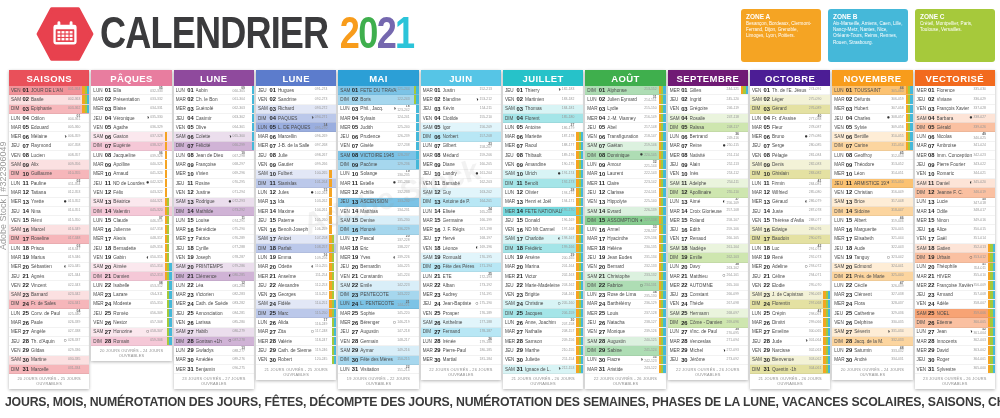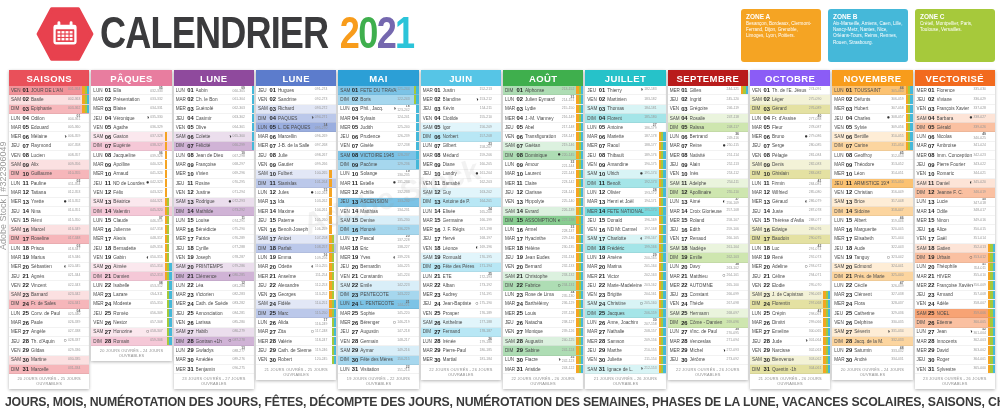--- a/index.html
+++ b/index.html
@@ -1717,20 +1717,359 @@
         <span class="dw">MER</span>
         <span class="dn">30</span>
         <span class="nm">Martial</span>
         <span class="rt">
           <span class="cnt">181-184</span>
         </span>
       </div>
       <div class="mf">22 JOURS OUVRÉS - 26 JOURS OUVRABLES</div>
     </div>
     <div class="month">
+      <div class="mh" style="background: rgb(38, 194, 201);">JUILLET</div>
+      <div class="day">
+        <span class="dw">JEU</span>
+        <span class="dn">01</span>
+        <span class="nm">Thierry</span>
+        <span class="moon">◑</span>
+        <span class="rt">
+          <span class="cnt">182-183</span>
+        </span>
+      </div>
+      <div class="day">
+        <span class="dw">VEN</span>
+        <span class="dn">02</span>
+        <span class="nm">Martinien</span>
+        <span class="rt">
+          <span class="cnt">183-182</span>
+        </span>
+      </div>
+      <div class="day" style="background: rgb(216, 244, 245);">
+        <span class="dw">SAM</span>
+        <span class="dn">03</span>
+        <span class="nm">Thomas</span>
+        <span class="rt">
+          <span class="cnt">184-181</span>
+        </span>
+      </div>
+      <div class="day" style="background: rgb(164, 229, 232);">
+        <span class="dw">DIM</span>
+        <span class="dn">04</span>
+        <span class="nm">Florent</span>
+        <span class="rt">
+          <span class="cnt">185-180</span>
+        </span>
+      </div>
+      <div class="day">
+        <span class="dw">LUN</span>
+        <span class="dn">05</span>
+        <span class="nm">Antoine</span>
+        <span class="rt">
+          <span class="wk">27</span>
+          <span class="cnt">186-179</span>
+        </span>
+      </div>
+      <div class="day">
+        <span class="dw">MAR</span>
+        <span class="dn">06</span>
+        <span class="nm">Mariette</span>
+        <span class="rt">
+          <span class="cnt">187-178</span>
+        </span>
+        <span class="stripe sA" style="background: rgb(245, 164, 35);"></span>
+        <span class="stripe sC" style="background: rgb(166, 201, 59);"></span>
+        <span class="stripe sB" style="background: rgb(69, 184, 217);"></span>
+      </div>
+      <div class="day">
+        <span class="dw">MER</span>
+        <span class="dn">07</span>
+        <span class="nm">Raoul</span>
+        <span class="rt">
+          <span class="cnt">188-177</span>
+        </span>
+        <span class="stripe sA" style="background: rgb(245, 164, 35);"></span>
+        <span class="stripe sC" style="background: rgb(166, 201, 59);"></span>
+        <span class="stripe sB" style="background: rgb(69, 184, 217);"></span>
+      </div>
+      <div class="day">
+        <span class="dw">JEU</span>
+        <span class="dn">08</span>
+        <span class="nm">Thibault</span>
+        <span class="rt">
+          <span class="cnt">189-176</span>
+        </span>
+        <span class="stripe sA" style="background: rgb(245, 164, 35);"></span>
+        <span class="stripe sC" style="background: rgb(166, 201, 59);"></span>
+        <span class="stripe sB" style="background: rgb(69, 184, 217);"></span>
+      </div>
+      <div class="day">
+        <span class="dw">VEN</span>
+        <span class="dn">09</span>
+        <span class="nm">Amandine</span>
+        <span class="rt">
+          <span class="cnt">190-175</span>
+        </span>
+        <span class="stripe sA" style="background: rgb(245, 164, 35);"></span>
+        <span class="stripe sC" style="background: rgb(166, 201, 59);"></span>
+        <span class="stripe sB" style="background: rgb(69, 184, 217);"></span>
+      </div>
+      <div class="day" style="background: rgb(216, 244, 245);">
+        <span class="dw">SAM</span>
+        <span class="dn">10</span>
+        <span class="nm">Ulrich</span>
+        <span class="moon">●</span>
+        <span class="rt">
+          <span class="cnt">191-174</span>
+        </span>
+        <span class="stripe sA" style="background: rgb(245, 164, 35);"></span>
+        <span class="stripe sC" style="background: rgb(166, 201, 59);"></span>
+        <span class="stripe sB" style="background: rgb(69, 184, 217);"></span>
+      </div>
+      <div class="day" style="background: rgb(164, 229, 232);">
+        <span class="dw">DIM</span>
+        <span class="dn">11</span>
+        <span class="nm">Benoît</span>
+        <span class="rt">
+          <span class="cnt">192-173</span>
+        </span>
+        <span class="stripe sA" style="background: rgb(245, 164, 35);"></span>
+        <span class="stripe sC" style="background: rgb(166, 201, 59);"></span>
+        <span class="stripe sB" style="background: rgb(69, 184, 217);"></span>
+      </div>
+      <div class="day">
+        <span class="dw">LUN</span>
+        <span class="dn">12</span>
+        <span class="nm">Olivier</span>
+        <span class="rt">
+          <span class="wk">28</span>
+          <span class="cnt">193-172</span>
+        </span>
+        <span class="stripe sA" style="background: rgb(245, 164, 35);"></span>
+        <span class="stripe sC" style="background: rgb(166, 201, 59);"></span>
+        <span class="stripe sB" style="background: rgb(69, 184, 217);"></span>
+      </div>
+      <div class="day">
+        <span class="dw">MAR</span>
+        <span class="dn">13</span>
+        <span class="nm">Henri et Joël</span>
+        <span class="rt">
+          <span class="cnt">194-171</span>
+        </span>
+        <span class="stripe sA" style="background: rgb(245, 164, 35);"></span>
+        <span class="stripe sC" style="background: rgb(166, 201, 59);"></span>
+        <span class="stripe sB" style="background: rgb(69, 184, 217);"></span>
+      </div>
+      <div class="day" style="background: rgb(120, 217, 222);">
+        <span class="dw">MER</span>
+        <span class="dn">14</span>
+        <span class="nm">FÊTE NATIONALE</span>
+        <span class="rt">
+          <span class="cnt">195-170</span>
+        </span>
+        <span class="stripe sA" style="background: rgb(245, 164, 35);"></span>
+        <span class="stripe sC" style="background: rgb(166, 201, 59);"></span>
+        <span class="stripe sB" style="background: rgb(69, 184, 217);"></span>
+      </div>
+      <div class="day">
+        <span class="dw">JEU</span>
+        <span class="dn">15</span>
+        <span class="nm">Donald</span>
+        <span class="rt">
+          <span class="cnt">196-169</span>
+        </span>
+        <span class="stripe sA" style="background: rgb(245, 164, 35);"></span>
+        <span class="stripe sC" style="background: rgb(166, 201, 59);"></span>
+        <span class="stripe sB" style="background: rgb(69, 184, 217);"></span>
+      </div>
+      <div class="day">
+        <span class="dw">VEN</span>
+        <span class="dn">16</span>
+        <span class="nm">ND Mt Carmel</span>
+        <span class="rt">
+          <span class="cnt">197-168</span>
+        </span>
+        <span class="stripe sA" style="background: rgb(245, 164, 35);"></span>
+        <span class="stripe sC" style="background: rgb(166, 201, 59);"></span>
+        <span class="stripe sB" style="background: rgb(69, 184, 217);"></span>
+      </div>
+      <div class="day" style="background: rgb(216, 244, 245);">
+        <span class="dw">SAM</span>
+        <span class="dn">17</span>
+        <span class="nm">Charlotte</span>
+        <span class="moon">◐</span>
+        <span class="rt">
+          <span class="cnt">198-167</span>
+        </span>
+        <span class="stripe sA" style="background: rgb(245, 164, 35);"></span>
+        <span class="stripe sC" style="background: rgb(166, 201, 59);"></span>
+        <span class="stripe sB" style="background: rgb(69, 184, 217);"></span>
+      </div>
+      <div class="day" style="background: rgb(164, 229, 232);">
+        <span class="dw">DIM</span>
+        <span class="dn">18</span>
+        <span class="nm">Frédéric</span>
+        <span class="rt">
+          <span class="cnt">199-166</span>
+        </span>
+        <span class="stripe sA" style="background: rgb(245, 164, 35);"></span>
+        <span class="stripe sC" style="background: rgb(166, 201, 59);"></span>
+        <span class="stripe sB" style="background: rgb(69, 184, 217);"></span>
+      </div>
+      <div class="day">
+        <span class="dw">LUN</span>
+        <span class="dn">19</span>
+        <span class="nm">Arsène</span>
+        <span class="rt">
+          <span class="wk">29</span>
+          <span class="cnt">200-165</span>
+        </span>
+        <span class="stripe sA" style="background: rgb(245, 164, 35);"></span>
+        <span class="stripe sC" style="background: rgb(166, 201, 59);"></span>
+        <span class="stripe sB" style="background: rgb(69, 184, 217);"></span>
+      </div>
+      <div class="day">
+        <span class="dw">MAR</span>
+        <span class="dn">20</span>
+        <span class="nm">Marina</span>
+        <span class="rt">
+          <span class="cnt">201-164</span>
+        </span>
+        <span class="stripe sA" style="background: rgb(245, 164, 35);"></span>
+        <span class="stripe sC" style="background: rgb(166, 201, 59);"></span>
+        <span class="stripe sB" style="background: rgb(69, 184, 217);"></span>
+      </div>
+      <div class="day">
+        <span class="dw">MER</span>
+        <span class="dn">21</span>
+        <span class="nm">Victor</span>
+        <span class="rt">
+          <span class="cnt">202-163</span>
+        </span>
+        <span class="stripe sA" style="background: rgb(245, 164, 35);"></span>
+        <span class="stripe sC" style="background: rgb(166, 201, 59);"></span>
+        <span class="stripe sB" style="background: rgb(69, 184, 217);"></span>
+      </div>
+      <div class="day">
+        <span class="dw">JEU</span>
+        <span class="dn">22</span>
+        <span class="nm">Marie-Madeleine</span>
+        <span class="rt">
+          <span class="cnt">203-162</span>
+        </span>
+        <span class="stripe sA" style="background: rgb(245, 164, 35);"></span>
+        <span class="stripe sC" style="background: rgb(166, 201, 59);"></span>
+        <span class="stripe sB" style="background: rgb(69, 184, 217);"></span>
+      </div>
+      <div class="day">
+        <span class="dw">VEN</span>
+        <span class="dn">23</span>
+        <span class="nm">Brigitte</span>
+        <span class="rt">
+          <span class="cnt">204-161</span>
+        </span>
+        <span class="stripe sA" style="background: rgb(245, 164, 35);"></span>
+        <span class="stripe sC" style="background: rgb(166, 201, 59);"></span>
+        <span class="stripe sB" style="background: rgb(69, 184, 217);"></span>
+      </div>
+      <div class="day" style="background: rgb(216, 244, 245);">
+        <span class="dw">SAM</span>
+        <span class="dn">24</span>
+        <span class="nm">Christine</span>
+        <span class="moon">○</span>
+        <span class="rt">
+          <span class="cnt">205-160</span>
+        </span>
+        <span class="stripe sA" style="background: rgb(245, 164, 35);"></span>
+        <span class="stripe sC" style="background: rgb(166, 201, 59);"></span>
+        <span class="stripe sB" style="background: rgb(69, 184, 217);"></span>
+      </div>
+      <div class="day" style="background: rgb(164, 229, 232);">
+        <span class="dw">DIM</span>
+        <span class="dn">25</span>
+        <span class="nm">Jacques</span>
+        <span class="rt">
+          <span class="cnt">206-159</span>
+        </span>
+        <span class="stripe sA" style="background: rgb(245, 164, 35);"></span>
+        <span class="stripe sC" style="background: rgb(166, 201, 59);"></span>
+        <span class="stripe sB" style="background: rgb(69, 184, 217);"></span>
+      </div>
+      <div class="day">
+        <span class="dw">LUN</span>
+        <span class="dn">26</span>
+        <span class="nm">Anne, Joachim</span>
+        <span class="rt">
+          <span class="wk">30</span>
+          <span class="cnt">207-158</span>
+        </span>
+        <span class="stripe sA" style="background: rgb(245, 164, 35);"></span>
+        <span class="stripe sC" style="background: rgb(166, 201, 59);"></span>
+        <span class="stripe sB" style="background: rgb(69, 184, 217);"></span>
+      </div>
+      <div class="day">
+        <span class="dw">MAR</span>
+        <span class="dn">27</span>
+        <span class="nm">Nathalie</span>
+        <span class="rt">
+          <span class="cnt">208-157</span>
+        </span>
+        <span class="stripe sA" style="background: rgb(245, 164, 35);"></span>
+        <span class="stripe sC" style="background: rgb(166, 201, 59);"></span>
+        <span class="stripe sB" style="background: rgb(69, 184, 217);"></span>
+      </div>
+      <div class="day">
+        <span class="dw">MER</span>
+        <span class="dn">28</span>
+        <span class="nm">Samson</span>
+        <span class="rt">
+          <span class="cnt">209-156</span>
+        </span>
+        <span class="stripe sA" style="background: rgb(245, 164, 35);"></span>
+        <span class="stripe sC" style="background: rgb(166, 201, 59);"></span>
+        <span class="stripe sB" style="background: rgb(69, 184, 217);"></span>
+      </div>
+      <div class="day">
+        <span class="dw">JEU</span>
+        <span class="dn">29</span>
+        <span class="nm">Marthe</span>
+        <span class="rt">
+          <span class="cnt">210-155</span>
+        </span>
+        <span class="stripe sA" style="background: rgb(245, 164, 35);"></span>
+        <span class="stripe sC" style="background: rgb(166, 201, 59);"></span>
+        <span class="stripe sB" style="background: rgb(69, 184, 217);"></span>
+      </div>
+      <div class="day">
+        <span class="dw">VEN</span>
+        <span class="dn">30</span>
+        <span class="nm">Juliette</span>
+        <span class="rt">
+          <span class="cnt">211-154</span>
+        </span>
+        <span class="stripe sA" style="background: rgb(245, 164, 35);"></span>
+        <span class="stripe sC" style="background: rgb(166, 201, 59);"></span>
+        <span class="stripe sB" style="background: rgb(69, 184, 217);"></span>
+      </div>
+      <div class="day" style="background: rgb(216, 244, 245);">
+        <span class="dw">SAM</span>
+        <span class="dn">31</span>
+        <span class="nm">Ignace de L.</span>
+        <span class="moon">◑</span>
+        <span class="rt">
+          <span class="cnt">212-153</span>
+        </span>
+        <span class="stripe sA" style="background: rgb(245, 164, 35);"></span>
+        <span class="stripe sC" style="background: rgb(166, 201, 59);"></span>
+        <span class="stripe sB" style="background: rgb(69, 184, 217);"></span>
+      </div>
+      <div class="mf">21 JOURS OUVRÉS - 26 JOURS OUVRABLES</div>
+    </div>
+    <div class="month">
       <div class="mh" style="background: rgb(63, 175, 77);">AOÛT</div>
       <div class="day" style="background: rgb(174, 221, 180);">
         <span class="dw">DIM</span>
         <span class="dn">01</span>
         <span class="nm">Alphonse</span>
         <span class="rt">
           <span class="cnt">213-152</span>
         </span>
         <span class="stripe sA" style="background: rgb(245, 164, 35);"></span>
         <span class="stripe sC" style="background: rgb(166, 201, 59);"></span>
@@ -2071,360 +2410,21 @@
         <span class="rt">
           <span class="cnt">243-122</span>
         </span>
         <span class="stripe sA" style="background: rgb(245, 164, 35);"></span>
         <span class="stripe sC" style="background: rgb(166, 201, 59);"></span>
         <span class="stripe sB" style="background: rgb(69, 184, 217);"></span>
       </div>
       <div class="mf">22 JOURS OUVRÉS - 26 JOURS OUVRABLES</div>
     </div>
     <div class="month">
-      <div class="mh" style="background: rgb(38, 194, 201);">JUILLET</div>
-      <div class="day">
-        <span class="dw">JEU</span>
-        <span class="dn">01</span>
-        <span class="nm">Thierry</span>
-        <span class="moon">◑</span>
-        <span class="rt">
-          <span class="cnt">182-183</span>
-        </span>
-      </div>
-      <div class="day">
-        <span class="dw">VEN</span>
-        <span class="dn">02</span>
-        <span class="nm">Martinien</span>
-        <span class="rt">
-          <span class="cnt">183-182</span>
-        </span>
-      </div>
-      <div class="day" style="background: rgb(216, 244, 245);">
-        <span class="dw">SAM</span>
-        <span class="dn">03</span>
-        <span class="nm">Thomas</span>
-        <span class="rt">
-          <span class="cnt">184-181</span>
-        </span>
-      </div>
-      <div class="day" style="background: rgb(164, 229, 232);">
-        <span class="dw">DIM</span>
-        <span class="dn">04</span>
-        <span class="nm">Florent</span>
-        <span class="rt">
-          <span class="cnt">185-180</span>
-        </span>
-      </div>
-      <div class="day">
-        <span class="dw">LUN</span>
-        <span class="dn">05</span>
-        <span class="nm">Antoine</span>
-        <span class="rt">
-          <span class="wk">27</span>
-          <span class="cnt">186-179</span>
-        </span>
-      </div>
-      <div class="day">
-        <span class="dw">MAR</span>
-        <span class="dn">06</span>
-        <span class="nm">Mariette</span>
-        <span class="rt">
-          <span class="cnt">187-178</span>
-        </span>
-        <span class="stripe sA" style="background: rgb(245, 164, 35);"></span>
-        <span class="stripe sC" style="background: rgb(166, 201, 59);"></span>
-        <span class="stripe sB" style="background: rgb(69, 184, 217);"></span>
-      </div>
-      <div class="day">
-        <span class="dw">MER</span>
-        <span class="dn">07</span>
-        <span class="nm">Raoul</span>
-        <span class="rt">
-          <span class="cnt">188-177</span>
-        </span>
-        <span class="stripe sA" style="background: rgb(245, 164, 35);"></span>
-        <span class="stripe sC" style="background: rgb(166, 201, 59);"></span>
-        <span class="stripe sB" style="background: rgb(69, 184, 217);"></span>
-      </div>
-      <div class="day">
-        <span class="dw">JEU</span>
-        <span class="dn">08</span>
-        <span class="nm">Thibault</span>
-        <span class="rt">
-          <span class="cnt">189-176</span>
-        </span>
-        <span class="stripe sA" style="background: rgb(245, 164, 35);"></span>
-        <span class="stripe sC" style="background: rgb(166, 201, 59);"></span>
-        <span class="stripe sB" style="background: rgb(69, 184, 217);"></span>
-      </div>
-      <div class="day">
-        <span class="dw">VEN</span>
-        <span class="dn">09</span>
-        <span class="nm">Amandine</span>
-        <span class="rt">
-          <span class="cnt">190-175</span>
-        </span>
-        <span class="stripe sA" style="background: rgb(245, 164, 35);"></span>
-        <span class="stripe sC" style="background: rgb(166, 201, 59);"></span>
-        <span class="stripe sB" style="background: rgb(69, 184, 217);"></span>
-      </div>
-      <div class="day" style="background: rgb(216, 244, 245);">
-        <span class="dw">SAM</span>
-        <span class="dn">10</span>
-        <span class="nm">Ulrich</span>
-        <span class="moon">●</span>
-        <span class="rt">
-          <span class="cnt">191-174</span>
-        </span>
-        <span class="stripe sA" style="background: rgb(245, 164, 35);"></span>
-        <span class="stripe sC" style="background: rgb(166, 201, 59);"></span>
-        <span class="stripe sB" style="background: rgb(69, 184, 217);"></span>
-      </div>
-      <div class="day" style="background: rgb(164, 229, 232);">
-        <span class="dw">DIM</span>
-        <span class="dn">11</span>
-        <span class="nm">Benoît</span>
-        <span class="rt">
-          <span class="cnt">192-173</span>
-        </span>
-        <span class="stripe sA" style="background: rgb(245, 164, 35);"></span>
-        <span class="stripe sC" style="background: rgb(166, 201, 59);"></span>
-        <span class="stripe sB" style="background: rgb(69, 184, 217);"></span>
-      </div>
-      <div class="day">
-        <span class="dw">LUN</span>
-        <span class="dn">12</span>
-        <span class="nm">Olivier</span>
-        <span class="rt">
-          <span class="wk">28</span>
-          <span class="cnt">193-172</span>
-        </span>
-        <span class="stripe sA" style="background: rgb(245, 164, 35);"></span>
-        <span class="stripe sC" style="background: rgb(166, 201, 59);"></span>
-        <span class="stripe sB" style="background: rgb(69, 184, 217);"></span>
-      </div>
-      <div class="day">
-        <span class="dw">MAR</span>
-        <span class="dn">13</span>
-        <span class="nm">Henri et Joël</span>
-        <span class="rt">
-          <span class="cnt">194-171</span>
-        </span>
-        <span class="stripe sA" style="background: rgb(245, 164, 35);"></span>
-        <span class="stripe sC" style="background: rgb(166, 201, 59);"></span>
-        <span class="stripe sB" style="background: rgb(69, 184, 217);"></span>
-      </div>
-      <div class="day" style="background: rgb(120, 217, 222);">
-        <span class="dw">MER</span>
-        <span class="dn">14</span>
-        <span class="nm">FÊTE NATIONALE</span>
-        <span class="rt">
-          <span class="cnt">195-170</span>
-        </span>
-        <span class="stripe sA" style="background: rgb(245, 164, 35);"></span>
-        <span class="stripe sC" style="background: rgb(166, 201, 59);"></span>
-        <span class="stripe sB" style="background: rgb(69, 184, 217);"></span>
-      </div>
-      <div class="day">
-        <span class="dw">JEU</span>
-        <span class="dn">15</span>
-        <span class="nm">Donald</span>
-        <span class="rt">
-          <span class="cnt">196-169</span>
-        </span>
-        <span class="stripe sA" style="background: rgb(245, 164, 35);"></span>
-        <span class="stripe sC" style="background: rgb(166, 201, 59);"></span>
-        <span class="stripe sB" style="background: rgb(69, 184, 217);"></span>
-      </div>
-      <div class="day">
-        <span class="dw">VEN</span>
-        <span class="dn">16</span>
-        <span class="nm">ND Mt Carmel</span>
-        <span class="rt">
-          <span class="cnt">197-168</span>
-        </span>
-        <span class="stripe sA" style="background: rgb(245, 164, 35);"></span>
-        <span class="stripe sC" style="background: rgb(166, 201, 59);"></span>
-        <span class="stripe sB" style="background: rgb(69, 184, 217);"></span>
-      </div>
-      <div class="day" style="background: rgb(216, 244, 245);">
-        <span class="dw">SAM</span>
-        <span class="dn">17</span>
-        <span class="nm">Charlotte</span>
-        <span class="moon">◐</span>
-        <span class="rt">
-          <span class="cnt">198-167</span>
-        </span>
-        <span class="stripe sA" style="background: rgb(245, 164, 35);"></span>
-        <span class="stripe sC" style="background: rgb(166, 201, 59);"></span>
-        <span class="stripe sB" style="background: rgb(69, 184, 217);"></span>
-      </div>
-      <div class="day" style="background: rgb(164, 229, 232);">
-        <span class="dw">DIM</span>
-        <span class="dn">18</span>
-        <span class="nm">Frédéric</span>
-        <span class="rt">
-          <span class="cnt">199-166</span>
-        </span>
-        <span class="stripe sA" style="background: rgb(245, 164, 35);"></span>
-        <span class="stripe sC" style="background: rgb(166, 201, 59);"></span>
-        <span class="stripe sB" style="background: rgb(69, 184, 217);"></span>
-      </div>
-      <div class="day">
-        <span class="dw">LUN</span>
-        <span class="dn">19</span>
-        <span class="nm">Arsène</span>
-        <span class="rt">
-          <span class="wk">29</span>
-          <span class="cnt">200-165</span>
-        </span>
-        <span class="stripe sA" style="background: rgb(245, 164, 35);"></span>
-        <span class="stripe sC" style="background: rgb(166, 201, 59);"></span>
-        <span class="stripe sB" style="background: rgb(69, 184, 217);"></span>
-      </div>
-      <div class="day">
-        <span class="dw">MAR</span>
-        <span class="dn">20</span>
-        <span class="nm">Marina</span>
-        <span class="rt">
-          <span class="cnt">201-164</span>
-        </span>
-        <span class="stripe sA" style="background: rgb(245, 164, 35);"></span>
-        <span class="stripe sC" style="background: rgb(166, 201, 59);"></span>
-        <span class="stripe sB" style="background: rgb(69, 184, 217);"></span>
-      </div>
-      <div class="day">
-        <span class="dw">MER</span>
-        <span class="dn">21</span>
-        <span class="nm">Victor</span>
-        <span class="rt">
-          <span class="cnt">202-163</span>
-        </span>
-        <span class="stripe sA" style="background: rgb(245, 164, 35);"></span>
-        <span class="stripe sC" style="background: rgb(166, 201, 59);"></span>
-        <span class="stripe sB" style="background: rgb(69, 184, 217);"></span>
-      </div>
-      <div class="day">
-        <span class="dw">JEU</span>
-        <span class="dn">22</span>
-        <span class="nm">Marie-Madeleine</span>
-        <span class="rt">
-          <span class="cnt">203-162</span>
-        </span>
-        <span class="stripe sA" style="background: rgb(245, 164, 35);"></span>
-        <span class="stripe sC" style="background: rgb(166, 201, 59);"></span>
-        <span class="stripe sB" style="background: rgb(69, 184, 217);"></span>
-      </div>
-      <div class="day">
-        <span class="dw">VEN</span>
-        <span class="dn">23</span>
-        <span class="nm">Brigitte</span>
-        <span class="rt">
-          <span class="cnt">204-161</span>
-        </span>
-        <span class="stripe sA" style="background: rgb(245, 164, 35);"></span>
-        <span class="stripe sC" style="background: rgb(166, 201, 59);"></span>
-        <span class="stripe sB" style="background: rgb(69, 184, 217);"></span>
-      </div>
-      <div class="day" style="background: rgb(216, 244, 245);">
-        <span class="dw">SAM</span>
-        <span class="dn">24</span>
-        <span class="nm">Christine</span>
-        <span class="moon">○</span>
-        <span class="rt">
-          <span class="cnt">205-160</span>
-        </span>
-        <span class="stripe sA" style="background: rgb(245, 164, 35);"></span>
-        <span class="stripe sC" style="background: rgb(166, 201, 59);"></span>
-        <span class="stripe sB" style="background: rgb(69, 184, 217);"></span>
-      </div>
-      <div class="day" style="background: rgb(164, 229, 232);">
-        <span class="dw">DIM</span>
-        <span class="dn">25</span>
-        <span class="nm">Jacques</span>
-        <span class="rt">
-          <span class="cnt">206-159</span>
-        </span>
-        <span class="stripe sA" style="background: rgb(245, 164, 35);"></span>
-        <span class="stripe sC" style="background: rgb(166, 201, 59);"></span>
-        <span class="stripe sB" style="background: rgb(69, 184, 217);"></span>
-      </div>
-      <div class="day">
-        <span class="dw">LUN</span>
-        <span class="dn">26</span>
-        <span class="nm">Anne, Joachim</span>
-        <span class="rt">
-          <span class="wk">30</span>
-          <span class="cnt">207-158</span>
-        </span>
-        <span class="stripe sA" style="background: rgb(245, 164, 35);"></span>
-        <span class="stripe sC" style="background: rgb(166, 201, 59);"></span>
-        <span class="stripe sB" style="background: rgb(69, 184, 217);"></span>
-      </div>
-      <div class="day">
-        <span class="dw">MAR</span>
-        <span class="dn">27</span>
-        <span class="nm">Nathalie</span>
-        <span class="rt">
-          <span class="cnt">208-157</span>
-        </span>
-        <span class="stripe sA" style="background: rgb(245, 164, 35);"></span>
-        <span class="stripe sC" style="background: rgb(166, 201, 59);"></span>
-        <span class="stripe sB" style="background: rgb(69, 184, 217);"></span>
-      </div>
-      <div class="day">
-        <span class="dw">MER</span>
-        <span class="dn">28</span>
-        <span class="nm">Samson</span>
-        <span class="rt">
-          <span class="cnt">209-156</span>
-        </span>
-        <span class="stripe sA" style="background: rgb(245, 164, 35);"></span>
-        <span class="stripe sC" style="background: rgb(166, 201, 59);"></span>
-        <span class="stripe sB" style="background: rgb(69, 184, 217);"></span>
-      </div>
-      <div class="day">
-        <span class="dw">JEU</span>
-        <span class="dn">29</span>
-        <span class="nm">Marthe</span>
-        <span class="rt">
-          <span class="cnt">210-155</span>
-        </span>
-        <span class="stripe sA" style="background: rgb(245, 164, 35);"></span>
-        <span class="stripe sC" style="background: rgb(166, 201, 59);"></span>
-        <span class="stripe sB" style="background: rgb(69, 184, 217);"></span>
-      </div>
-      <div class="day">
-        <span class="dw">VEN</span>
-        <span class="dn">30</span>
-        <span class="nm">Juliette</span>
-        <span class="rt">
-          <span class="cnt">211-154</span>
-        </span>
-        <span class="stripe sA" style="background: rgb(245, 164, 35);"></span>
-        <span class="stripe sC" style="background: rgb(166, 201, 59);"></span>
-        <span class="stripe sB" style="background: rgb(69, 184, 217);"></span>
-      </div>
-      <div class="day" style="background: rgb(216, 244, 245);">
-        <span class="dw">SAM</span>
-        <span class="dn">31</span>
-        <span class="nm">Ignace de L.</span>
-        <span class="moon">◑</span>
-        <span class="rt">
-          <span class="cnt">212-153</span>
-        </span>
-        <span class="stripe sA" style="background: rgb(245, 164, 35);"></span>
-        <span class="stripe sC" style="background: rgb(166, 201, 59);"></span>
-        <span class="stripe sB" style="background: rgb(69, 184, 217);"></span>
-      </div>
-      <div class="mf">21 JOURS OUVRÉS - 26 JOURS OUVRABLES</div>
-    </div>
-    <div class="month">
-      <div class="mh" style="background: #b91c1c;">SEPTEMBRE</div>
+      <div class="mh" style="background: #701a75;">SEPTEMBRE</div>
       <div class="day">
         <span class="dw">MER</span>
         <span class="dn">01</span>
         <span class="nm">Gilles</span>
         <span class="rt">
           <span class="cnt">244-121</span>
         </span>
         <span class="stripe sA" style="background: rgb(245, 164, 35);"></span>
         <span class="stripe sC" style="background: rgb(166, 201, 59);"></span>
         <span class="stripe sB" style="background: rgb(69, 184, 217);"></span>
@@ -2665,21 +2665,21 @@
         <span class="dw">JEU</span>
         <span class="dn">30</span>
         <span class="nm">Jérôme</span>
         <span class="rt">
           <span class="cnt">273-092</span>
         </span>
       </div>
       <div class="mf">22 JOURS OUVRÉS - 26 JOURS OUVRABLES</div>
     </div>
     <div class="month">
-      <div class="mh" style="background: #8b5cf6;">OCTOBRE</div>
+      <div class="mh" style="background: #4c1d95;">OCTOBRE</div>
       <div class="day">
         <span class="dw">VEN</span>
         <span class="dn">01</span>
         <span class="nm">Th. de l'E. Jésus</span>
         <span class="rt">
           <span class="cnt">274-091</span>
         </span>
       </div>
       <div class="day" style="background: rgb(243, 242, 215);">
         <span class="dw">SAM</span>

